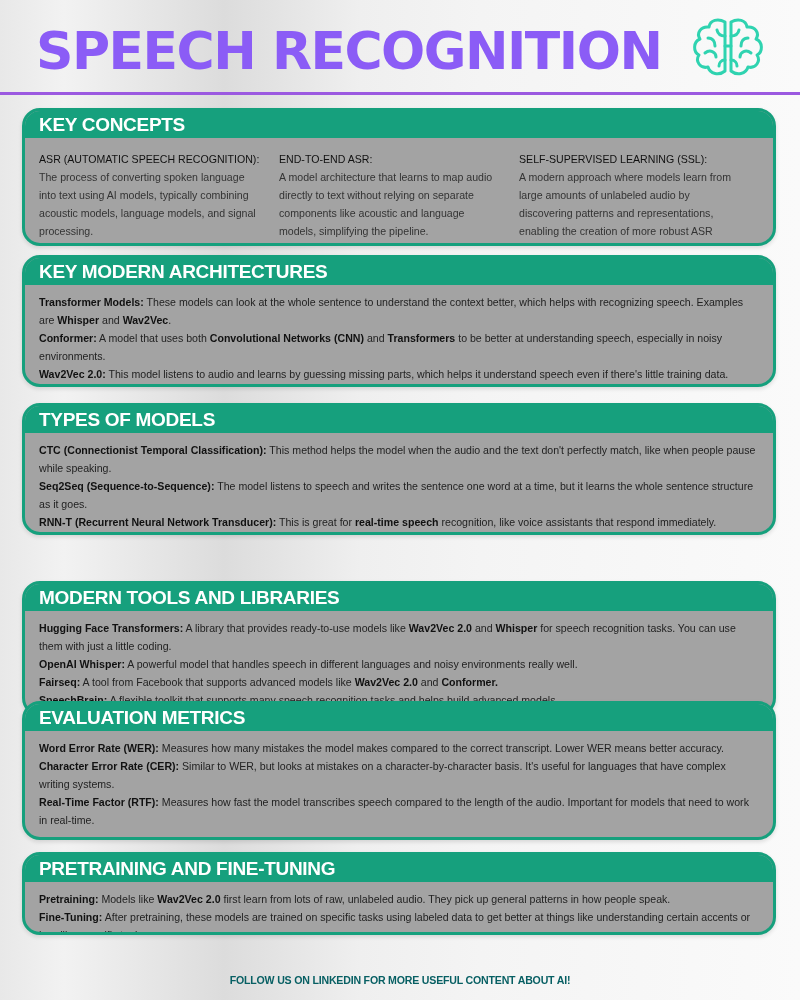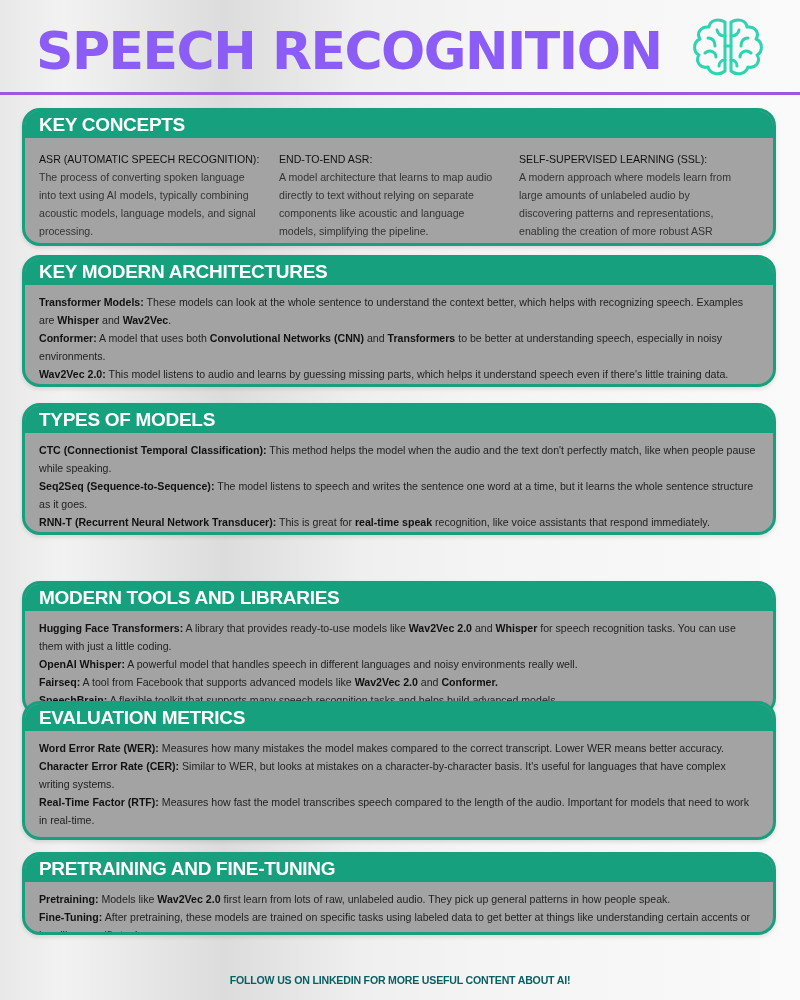--- a/index.html
+++ b/index.html
@@ -92,21 +92,21 @@
     <p><b>Conformer:</b><span> A model that uses both </span><b>Convolutional Networks (CNN)</b><span> and </span><b>Transformers</b><span> to be better at understanding speech, especially in noisy environments.</span></p>
     <p><b>Wav2Vec 2.0:</b><span> This model listens to audio and learns by guessing missing parts, which helps it understand speech even if there's little training data.</span></p>
   </div>
 </div>
 
 <div class="card" style="top:403px;height:132px;">
   <div class="card-head">TYPES OF MODELS</div>
   <div class="card-body">
     <p><b>CTC (Connectionist Temporal Classification):</b><span> This method helps the model when the audio and the text don't perfectly match, like when people pause while speaking.</span></p>
     <p><b>Seq2Seq (Sequence-to-Sequence):</b><span> The model listens to speech and writes the sentence one word at a time, but it learns the whole sentence structure as it goes.</span></p>
-    <p><b>RNN-T (Recurrent Neural Network Transducer):</b><span> This is great for </span><b>real-time speak</b><span> recognition, like voice assistants that respond immediately.</span></p>
+    <p><b>RNN-T (Recurrent Neural Network Transducer):</b><span> This is great for </span><b>real-time speech</b><span> recognition, like voice assistants that respond immediately.</span></p>
   </div>
 </div>
 
 <div class="card" style="top:581px;height:135px;">
   <div class="card-head">MODERN TOOLS AND LIBRARIES</div>
   <div class="card-body">
     <p><b>Hugging Face Transformers:</b><span> A library that provides ready-to-use models like </span><b>Wav2Vec 2.0</b><span> and </span><b>Whisper</b><span> for speech recognition tasks. You can use them with just a little coding.</span></p>
     <p><b>OpenAI Whisper:</b><span> A powerful model that handles speech in different languages and noisy environments really well.</span></p>
     <p><b>Fairseq:</b><span> A tool from Facebook that supports advanced models like </span><b>Wav2Vec 2.0</b><span> and </span><b>Conformer.</b></p>
     <p><b>SpeechBrain:</b><span> A flexible toolkit that supports many speech recognition tasks and helps build advanced models.</span></p>

